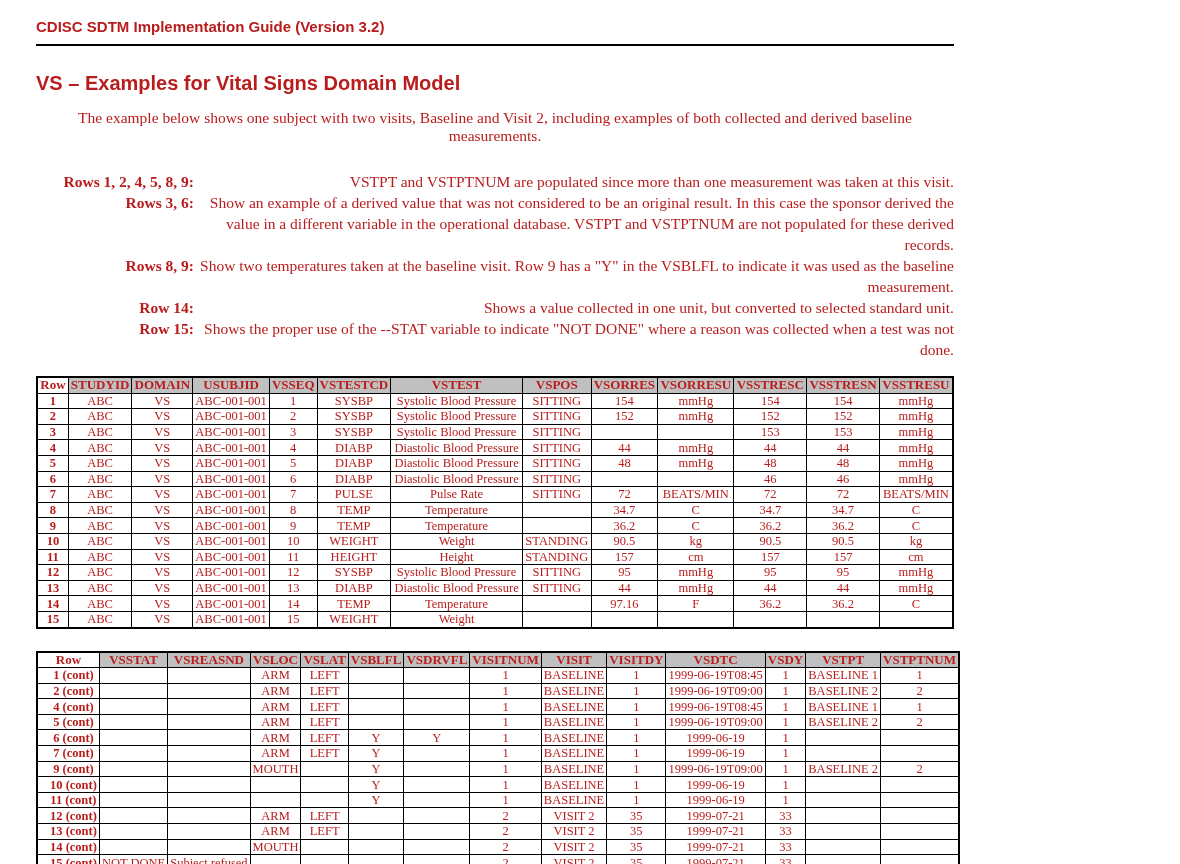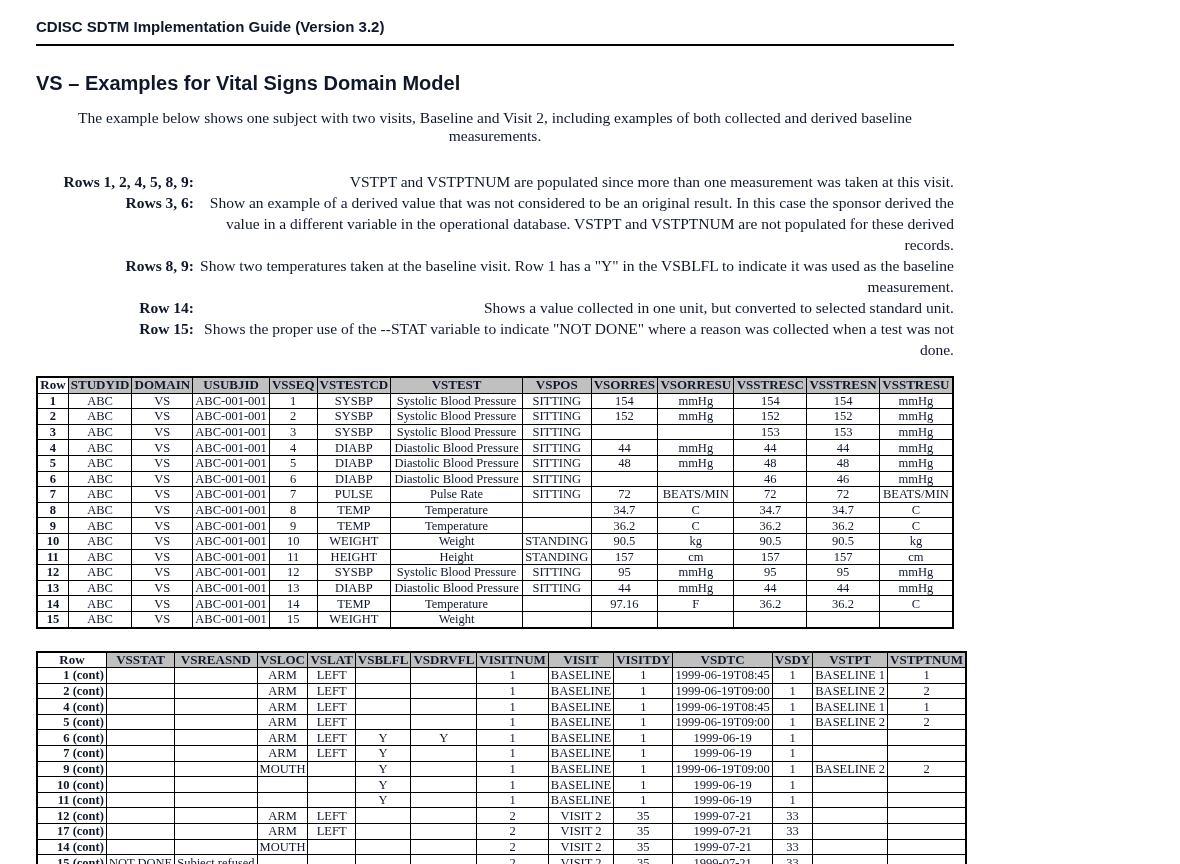--- a/index.html
+++ b/index.html
@@ -3,21 +3,21 @@
 <meta charset="utf-8">
 <style>
   html, body { margin: 0; padding: 0; background: #ffffff; }
   .page {
     width: 988px;
     height: 864px;
     background: #ffffff;
     box-sizing: border-box;
     padding: 18px 34px 0 36px;
     font-family: "Liberation Serif", serif;
-    color: #0f172a;
+    color: #b91c1c;
     overflow: hidden;
   }
   .doc-header {
     font-family: "Liberation Sans", sans-serif;
     font-weight: bold;
     font-size: 15px;
     padding-bottom: 9px;
     border-bottom: 2px solid #000;
   }
   .page-title {
@@ -58,42 +58,42 @@
     overflow: hidden;
     white-space: nowrap;
   }
   table.datatable th {
     background: #c0c0c0;
     font-weight: bold;
     font-size: 13px;
   }
   table.datatable th.row-th { background: #ffffff; }
   table.datatable td.row-cell { font-weight: bold; }
-  table.datatable.cont td.row-cell { text-align: right; padding-left: 19px; }
+  table.datatable.cont td.row-cell { text-align: center; padding-left: 12px; }
   .table2-wrap { margin-top: 22px; }
 </style>
 </head>
 <body>
 
 <div class="page">
   <div class="doc-header">
     <span>CDISC SDTM Implementation Guide (Version 3.2)</span>
   </div>
 
   <div class="page-title">VS – Examples for Vital Signs Domain Model</div>
 
   <p class="intro">The example below shows one subject with two visits, Baseline and Visit 2, including examples of both collected and derived baseline measurements.</p>
 
   <div class="notes" id="notes">
       <div class="note-label">Rows 1, 2, 4, 5, 8, 9:</div>
       <div class="note-text">VSTPT and VSTPTNUM are populated since more than one measurement was taken at this visit.</div>
       <div class="note-label">Rows 3, 6:</div>
       <div class="note-text">Show an example of a derived value that was not considered to be an original result. In this case the sponsor derived the value in a different variable in the operational database. VSTPT and VSTPTNUM are not populated for these derived records.</div>
       <div class="note-label">Rows 8, 9:</div>
-      <div class="note-text">Show two temperatures taken at the baseline visit. Row 1 has a "Y" in the VSBLFL to indicate it was used as the baseline measurement.</div>
+      <div class="note-text">Show two temperatures taken at the baseline visit. Row 9 has a "Y" in the VSBLFL to indicate it was used as the baseline measurement.</div>
       <div class="note-label">Row 14:</div>
       <div class="note-text">Shows a value collected in one unit, but converted to selected standard unit.</div>
       <div class="note-label">Row 15:</div>
       <div class="note-text">Shows the proper use of the --STAT variable to indicate "NOT DONE" where a reason was collected when a test was not done.</div>
     </div>
 
   <div id="table1-wrap">
       <table class="datatable">
         <colgroup>
           <col style="width: 41px;">
@@ -548,21 +548,21 @@
             <td>&nbsp;</td>
             <td>2</td>
             <td>VISIT 2</td>
             <td>35</td>
             <td>1999-07-21</td>
             <td>33</td>
             <td>&nbsp;</td>
             <td>&nbsp;</td>
           </tr>
           <tr>
-            <td class="row-cell">17 (cont)</td>
+            <td class="row-cell">13 (cont)</td>
             <td>&nbsp;</td>
             <td>&nbsp;</td>
             <td>ARM</td>
             <td>LEFT</td>
             <td>&nbsp;</td>
             <td>&nbsp;</td>
             <td>2</td>
             <td>VISIT 2</td>
             <td>35</td>
             <td>1999-07-21</td>

